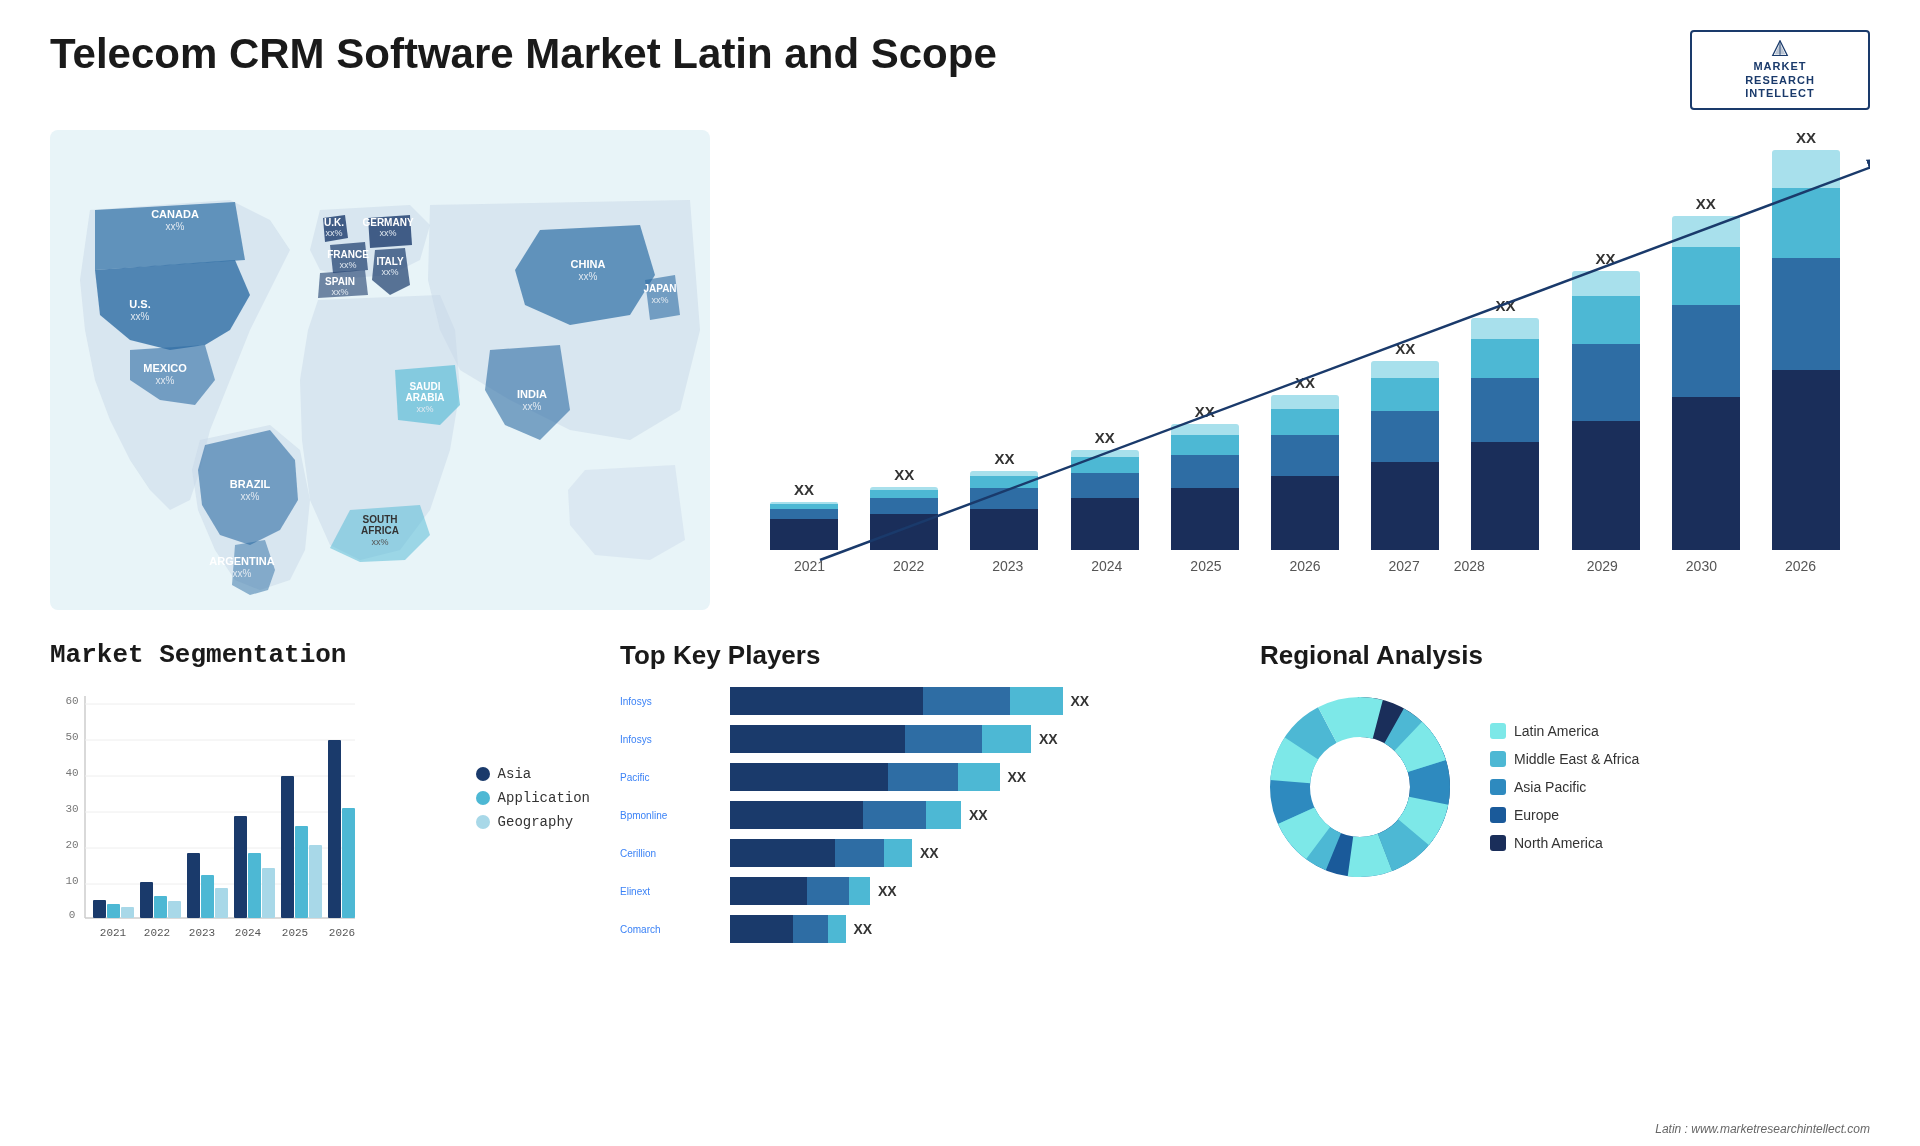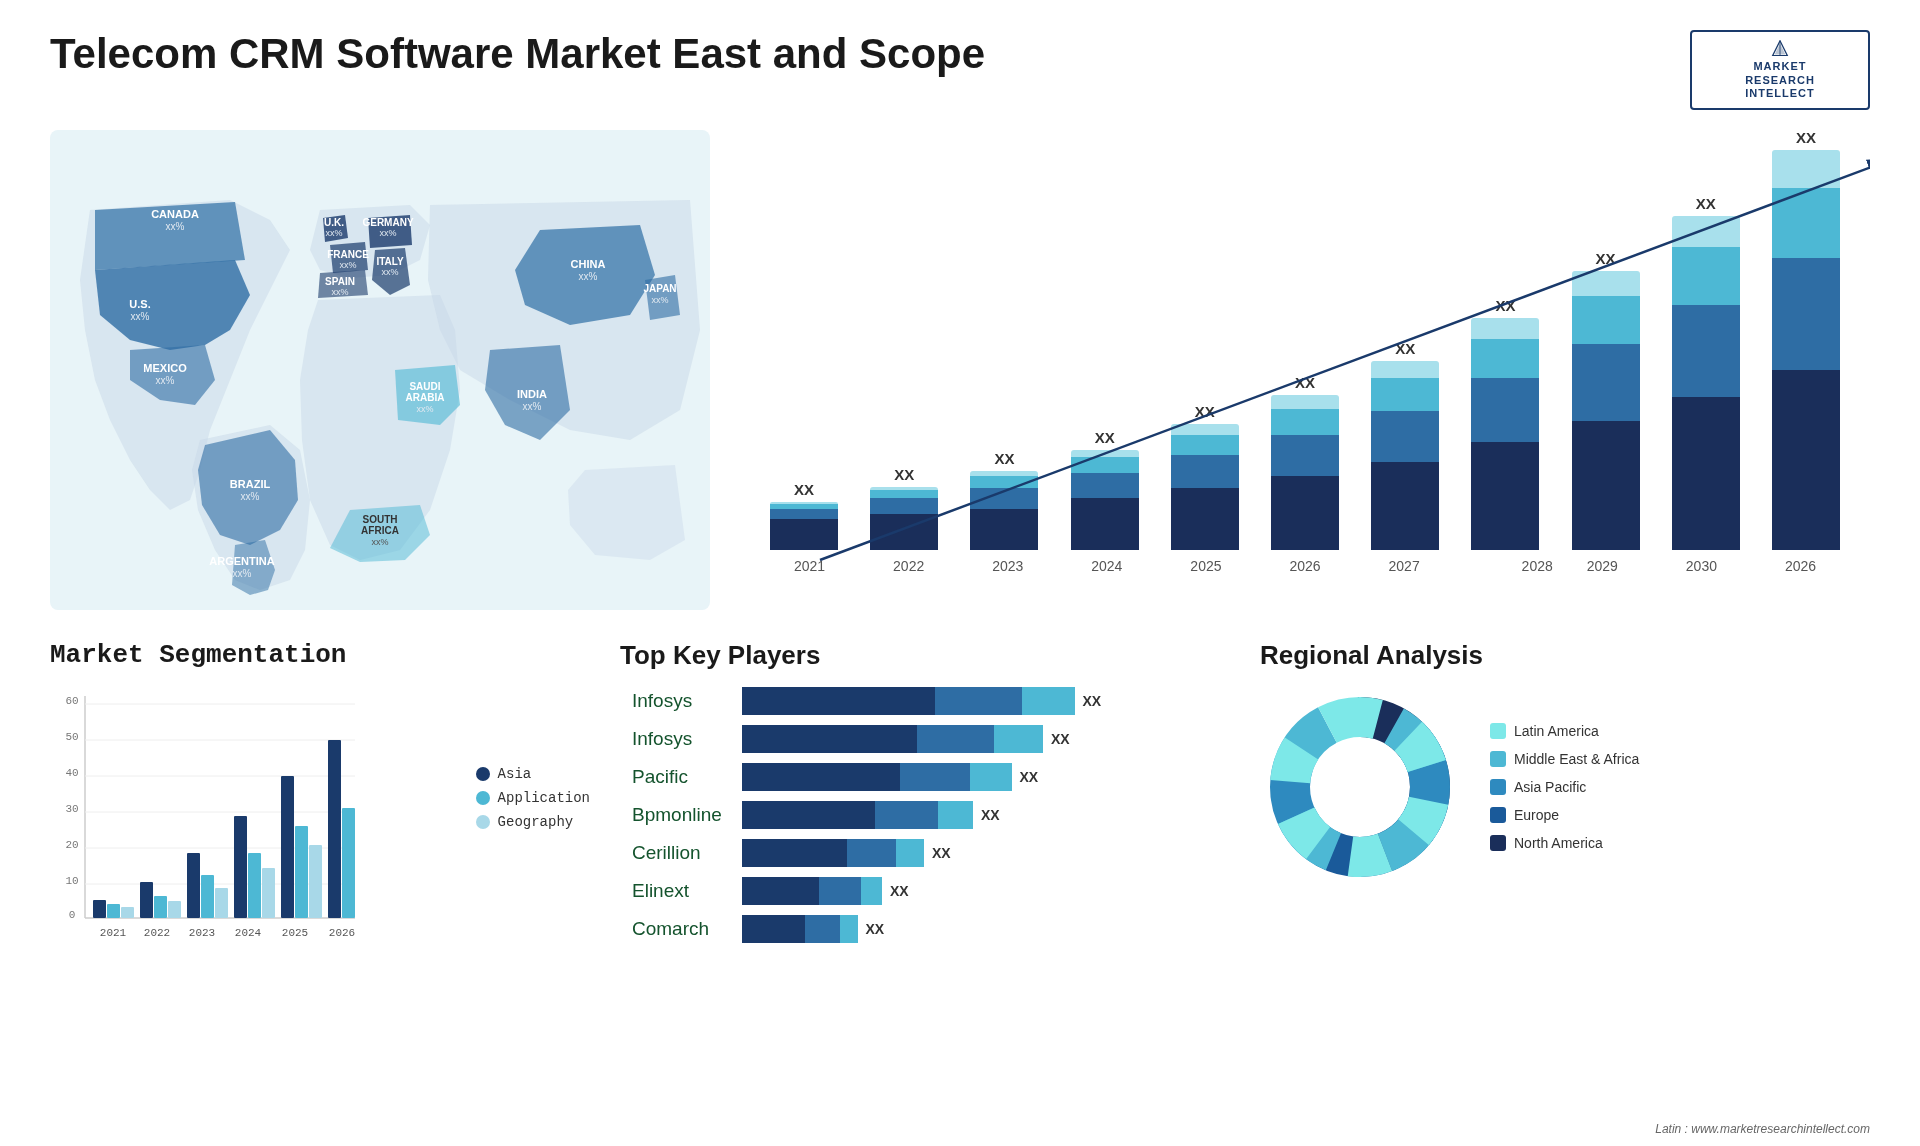--- a/index.html
+++ b/index.html
@@ -131,25 +131,24 @@
       gap: 10px;
     }
 
     .player-row {
       display: flex;
       align-items: center;
       gap: 10px;
     }
 
     .player-name {
-      font-size: 19px;
-      color: #14532d;
+      font-size: 10px;
+      color: #3b82f6;
       width: 100px;
       flex-shrink: 0;
-      margin-left: 12px;
     }
 
     .player-bar-container {
       flex: 1;
       height: 28px;
       display: flex;
       align-items: center;
     }
 
     .player-bar {
@@ -207,21 +206,21 @@
       color: #666;
       font-style: italic;
     }
   </style>
 </head>
 <body>
 
 <div class="page-container">
 
   <div class="header">
-    <h1 class="page-title">Telecom CRM Software Market East and Scope</h1>
+    <h1 class="page-title">Telecom CRM Software Market Latin and Scope</h1>
     <div class="logo-container">
       <div class="logo-box">
         <svg class="logo-icon" viewBox="0 0 40 40">
           <polygon points="20,2 38,38 2,38" fill="none" stroke="#1a3a6b" stroke-width="3"></polygon>
           <polygon points="20,8 33,35 7,35" fill="#1a3a6b" opacity="0.3"></polygon>
           <line x1="20" y1="2" x2="20" y2="38" stroke="#1a3a6b" stroke-width="2"></line>
         </svg>
         <div class="logo-text">
           <span>MARKET</span><br>
           <span>RESEARCH</span><br>
@@ -443,21 +442,21 @@
             </div>
           </div>
         <div id="bar-chart-years" style="display:flex; justify-content:space-around; margin-top:8px; padding: 0 0;">
         <div style="flex: 1 1 0%; text-align: center; font-size: 14px; color: rgb(85, 85, 85);">2021</div>
             <div style="flex: 1 1 0%; text-align: center; font-size: 14px; color: rgb(85, 85, 85);">2022</div>
             <div style="flex: 1 1 0%; text-align: center; font-size: 14px; color: rgb(85, 85, 85);">2023</div>
             <div style="flex: 1 1 0%; text-align: center; font-size: 14px; color: rgb(85, 85, 85);">2024</div>
             <div style="flex: 1 1 0%; text-align: center; font-size: 14px; color: rgb(85, 85, 85);">2025</div>
             <div style="flex: 1 1 0%; text-align: center; font-size: 14px; color: rgb(85, 85, 85);">2026</div>
             <div style="flex: 1 1 0%; text-align: center; font-size: 14px; color: rgb(85, 85, 85);">2027</div>
-            <div style="flex: 1 1 0%; text-align: right; font-size: 14px; color: rgb(85, 85, 85);">2028</div>
+            <div style="flex: 1 1 0%; text-align: left; font-size: 14px; color: rgb(85, 85, 85);">2028</div>
             <div style="flex: 1 1 0%; text-align: center; font-size: 14px; color: rgb(85, 85, 85);">2029</div>
             <div style="flex: 1 1 0%; text-align: center; font-size: 14px; color: rgb(85, 85, 85);">2030</div>
             <div style="flex: 1 1 0%; text-align: center; font-size: 14px; color: rgb(85, 85, 85);">2026</div>
           </div>
       </div>
     </div>
   </div>
 
   <div style="display:flex; gap:30px; height:340px;">
 

